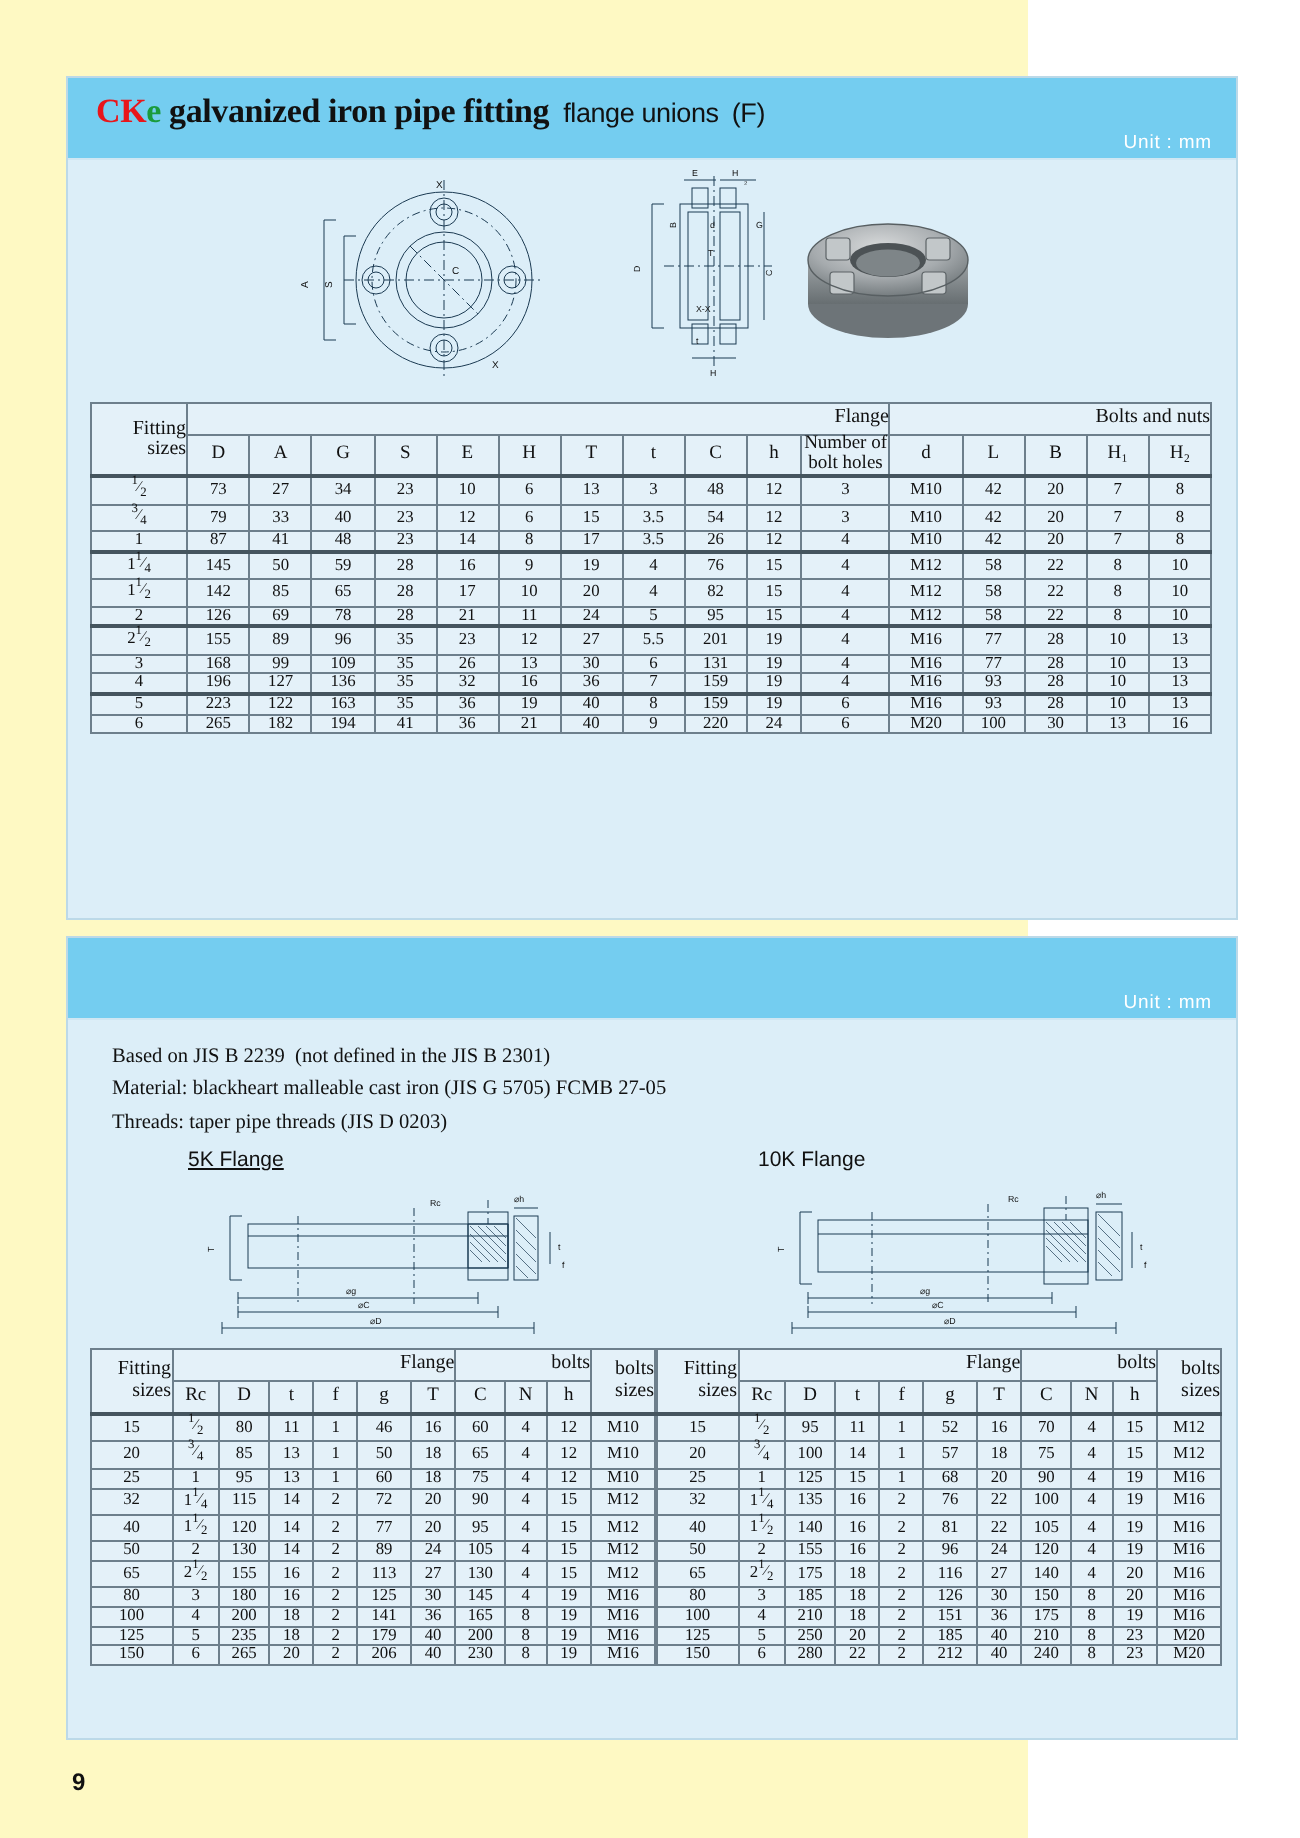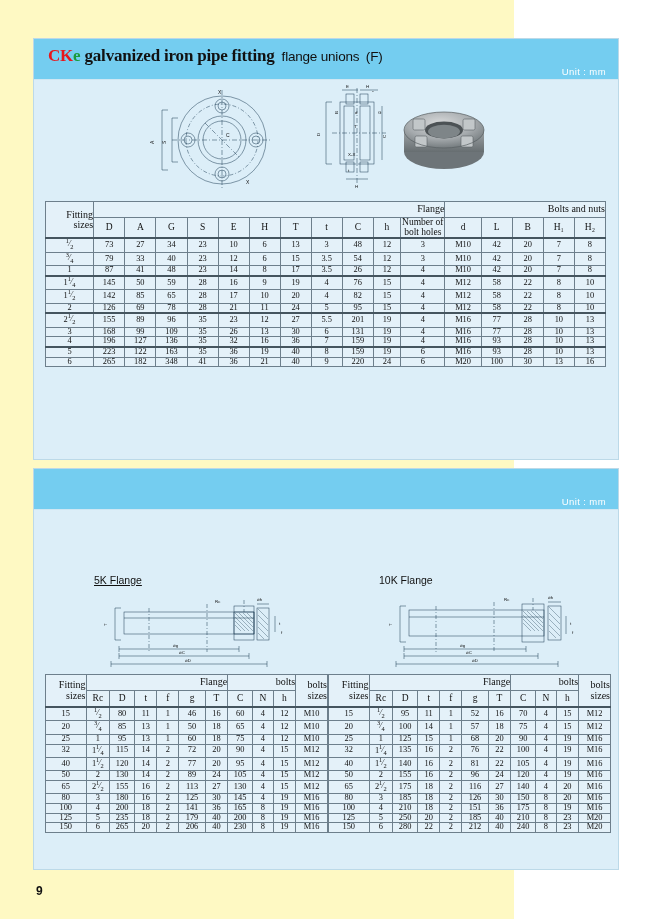--- a/index.html
+++ b/index.html
@@ -410,21 +410,21 @@
             <td>M16</td>
             <td>93</td>
             <td>28</td>
             <td>10</td>
             <td>13</td>
           </tr>
           <tr>
             <td><span class="whole">6</span></td>
             <td>265</td>
             <td>182</td>
-            <td>348</td>
+            <td>194</td>
             <td>41</td>
             <td>36</td>
             <td>21</td>
             <td>40</td>
             <td>9</td>
             <td>220</td>
             <td>24</td>
             <td>6</td>
             <td>M20</td>
             <td>100</td>
@@ -435,20 +435,25 @@
         </tbody>
     </table>
   </div>
 
   <div class="panel" id="panel-2">
 
     <div class="bar">
       <div class="unit">Unit : mm</div>
     </div>
 
+    <div class="spec">
+      <div>Based on JIS B 2239 (not defined in the JIS B 2301)</div>
+      <div>Material: blackheart malleable cast iron (JIS G 5705) FCMB 27-05</div>
+      <div>Threads: taper pipe threads (JIS D 0203)</div>
+    </div>
 
     <div class="fcap" style="left:60px;top:105px;text-decoration:underline;">5K Flange</div>
     <div class="fcap" style="left:345px;top:105px;">10K Flange</div>
 
     <div class="dwg" style="left:55px;top:125px;">
       <svg width="205" height="80" viewBox="0 0 205 80">
         <g fill="none" stroke="#1b3a52" stroke-width="0.5">
           <rect x="35" y="18" width="130" height="22"></rect>
           <line x1="35" y1="24" x2="165" y2="24"></line>
           <rect x="145" y="12" width="20" height="34"></rect>

